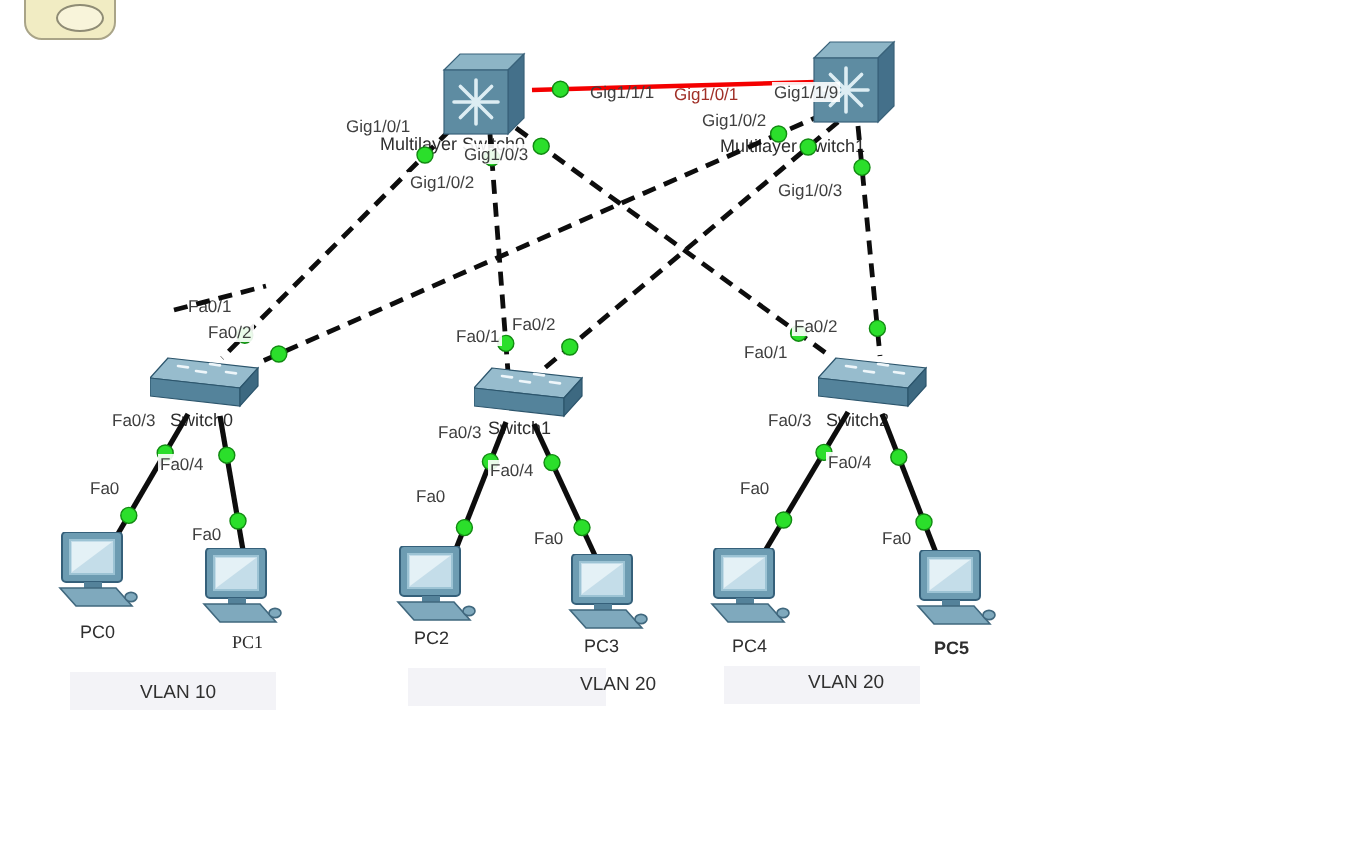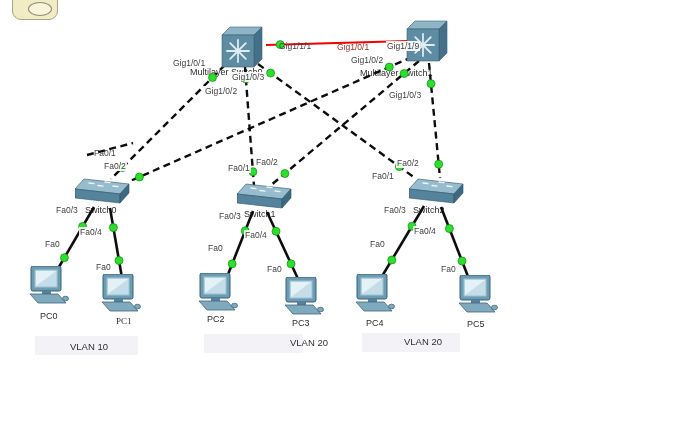--- a/index.html
+++ b/index.html
@@ -41,21 +41,21 @@
       <div class="name" style="left: 190px; top: 67px;">Multilayer Switch0</div>
       <div class="name" style="left: 360px; top: 68px;">Multilayer Switch1</div>
       <div class="name" style="left: 85px; top: 205px;">Switch0</div>
       <div class="name" style="left: 244px; top: 209px;">Switch1</div>
       <div class="name" style="left: 413px; top: 205px;">Switch2</div>
       <div class="name" style="left: 40px; top: 311px;">PC0</div>
       <div class="name" style="left: 116px; top: 316px; font-family: Liberation Serif, serif;">PC1</div>
       <div class="name" style="left: 207px; top: 314px;">PC2</div>
       <div class="name" style="left: 292px; top: 318px;">PC3</div>
       <div class="name" style="left: 366px; top: 318px;">PC4</div>
-      <div class="name" style="left: 467px; top: 319px;">PC5</div>
+      <div class="name" style="left: 467px; top: 319px; font-weight: bold;">PC5</div>
     </div>
   <svg id="link-svg" class="layer" width="680" height="421">
       <g>
         <g>
           <line x1="266" y1="45" x2="408" y2="41" stroke-linecap="butt" stroke="#f40000" stroke-width="2.2"></line>
         </g>
         <g>
           <line x1="225" y1="65" x2="111" y2="179" stroke-linecap="butt" stroke="#0d0d0d" stroke-width="2.4" stroke-dasharray="7 4.5"></line>
         </g>
         <g>
@@ -229,21 +229,21 @@
       <div class="dev" style="left: 457px; top: 275px; width: 42px; height: 40px;"><svg width="42" height="40" viewBox="0 0 42 40">
           <rect x="3" y="0" width="30" height="25" rx="2" fill="#6d9cb2" stroke="#35607a" stroke-width="1"></rect>
           <rect x="7" y="4" width="22" height="17" fill="#c4dde9" stroke="#9cc3d4" stroke-width="1"></rect>
           <polygon points="8,5 28,5 8,20" fill="#e4f1f6"></polygon>
           <rect x="14" y="25" width="9" height="3" fill="#54829a"></rect>
           <polygon points="2,28 30,28 38,37 10,37" fill="#7fa9bd" stroke="#40687e" stroke-width="0.8"></polygon>
           <ellipse cx="37.5" cy="32.5" rx="3" ry="2.3" fill="#7fa9bd" stroke="#40687e" stroke-width="0.8"></ellipse>
         </svg></div>
     </div>
   <div id="layer-labels" class="layer">
-      <div class="lbl nobg" style="left: 278px; top: 41px;">Gig1/1/1</div>
+      <div class="lbl nobg" style="left: 294px; top: 41px;">Gig1/1/1</div>
       <div class="lbl" style="left: 386px; top: 41px;">Gig1/1/9</div>
       <div class="lbl" style="left: 172px; top: 58px;">Gig1/0/1</div>
       <div class="lbl" style="left: 93px; top: 148px;">Fa0/1</div>
       <div class="lbl" style="left: 204px; top: 86px;">Gig1/0/2</div>
       <div class="lbl" style="left: 227px; top: 163px;">Fa0/1</div>
       <div class="lbl" style="left: 231px; top: 72px;">Gig1/0/3</div>
       <div class="lbl" style="left: 371px; top: 171px;">Fa0/1</div>
       <div class="lbl nobg red" style="left: 336px; top: 42px;">Gig1/0/1</div>
       <div class="lbl" style="left: 103px; top: 161px;">Fa0/2</div>
       <div class="lbl" style="left: 350px; top: 55px;">Gig1/0/2</div>

